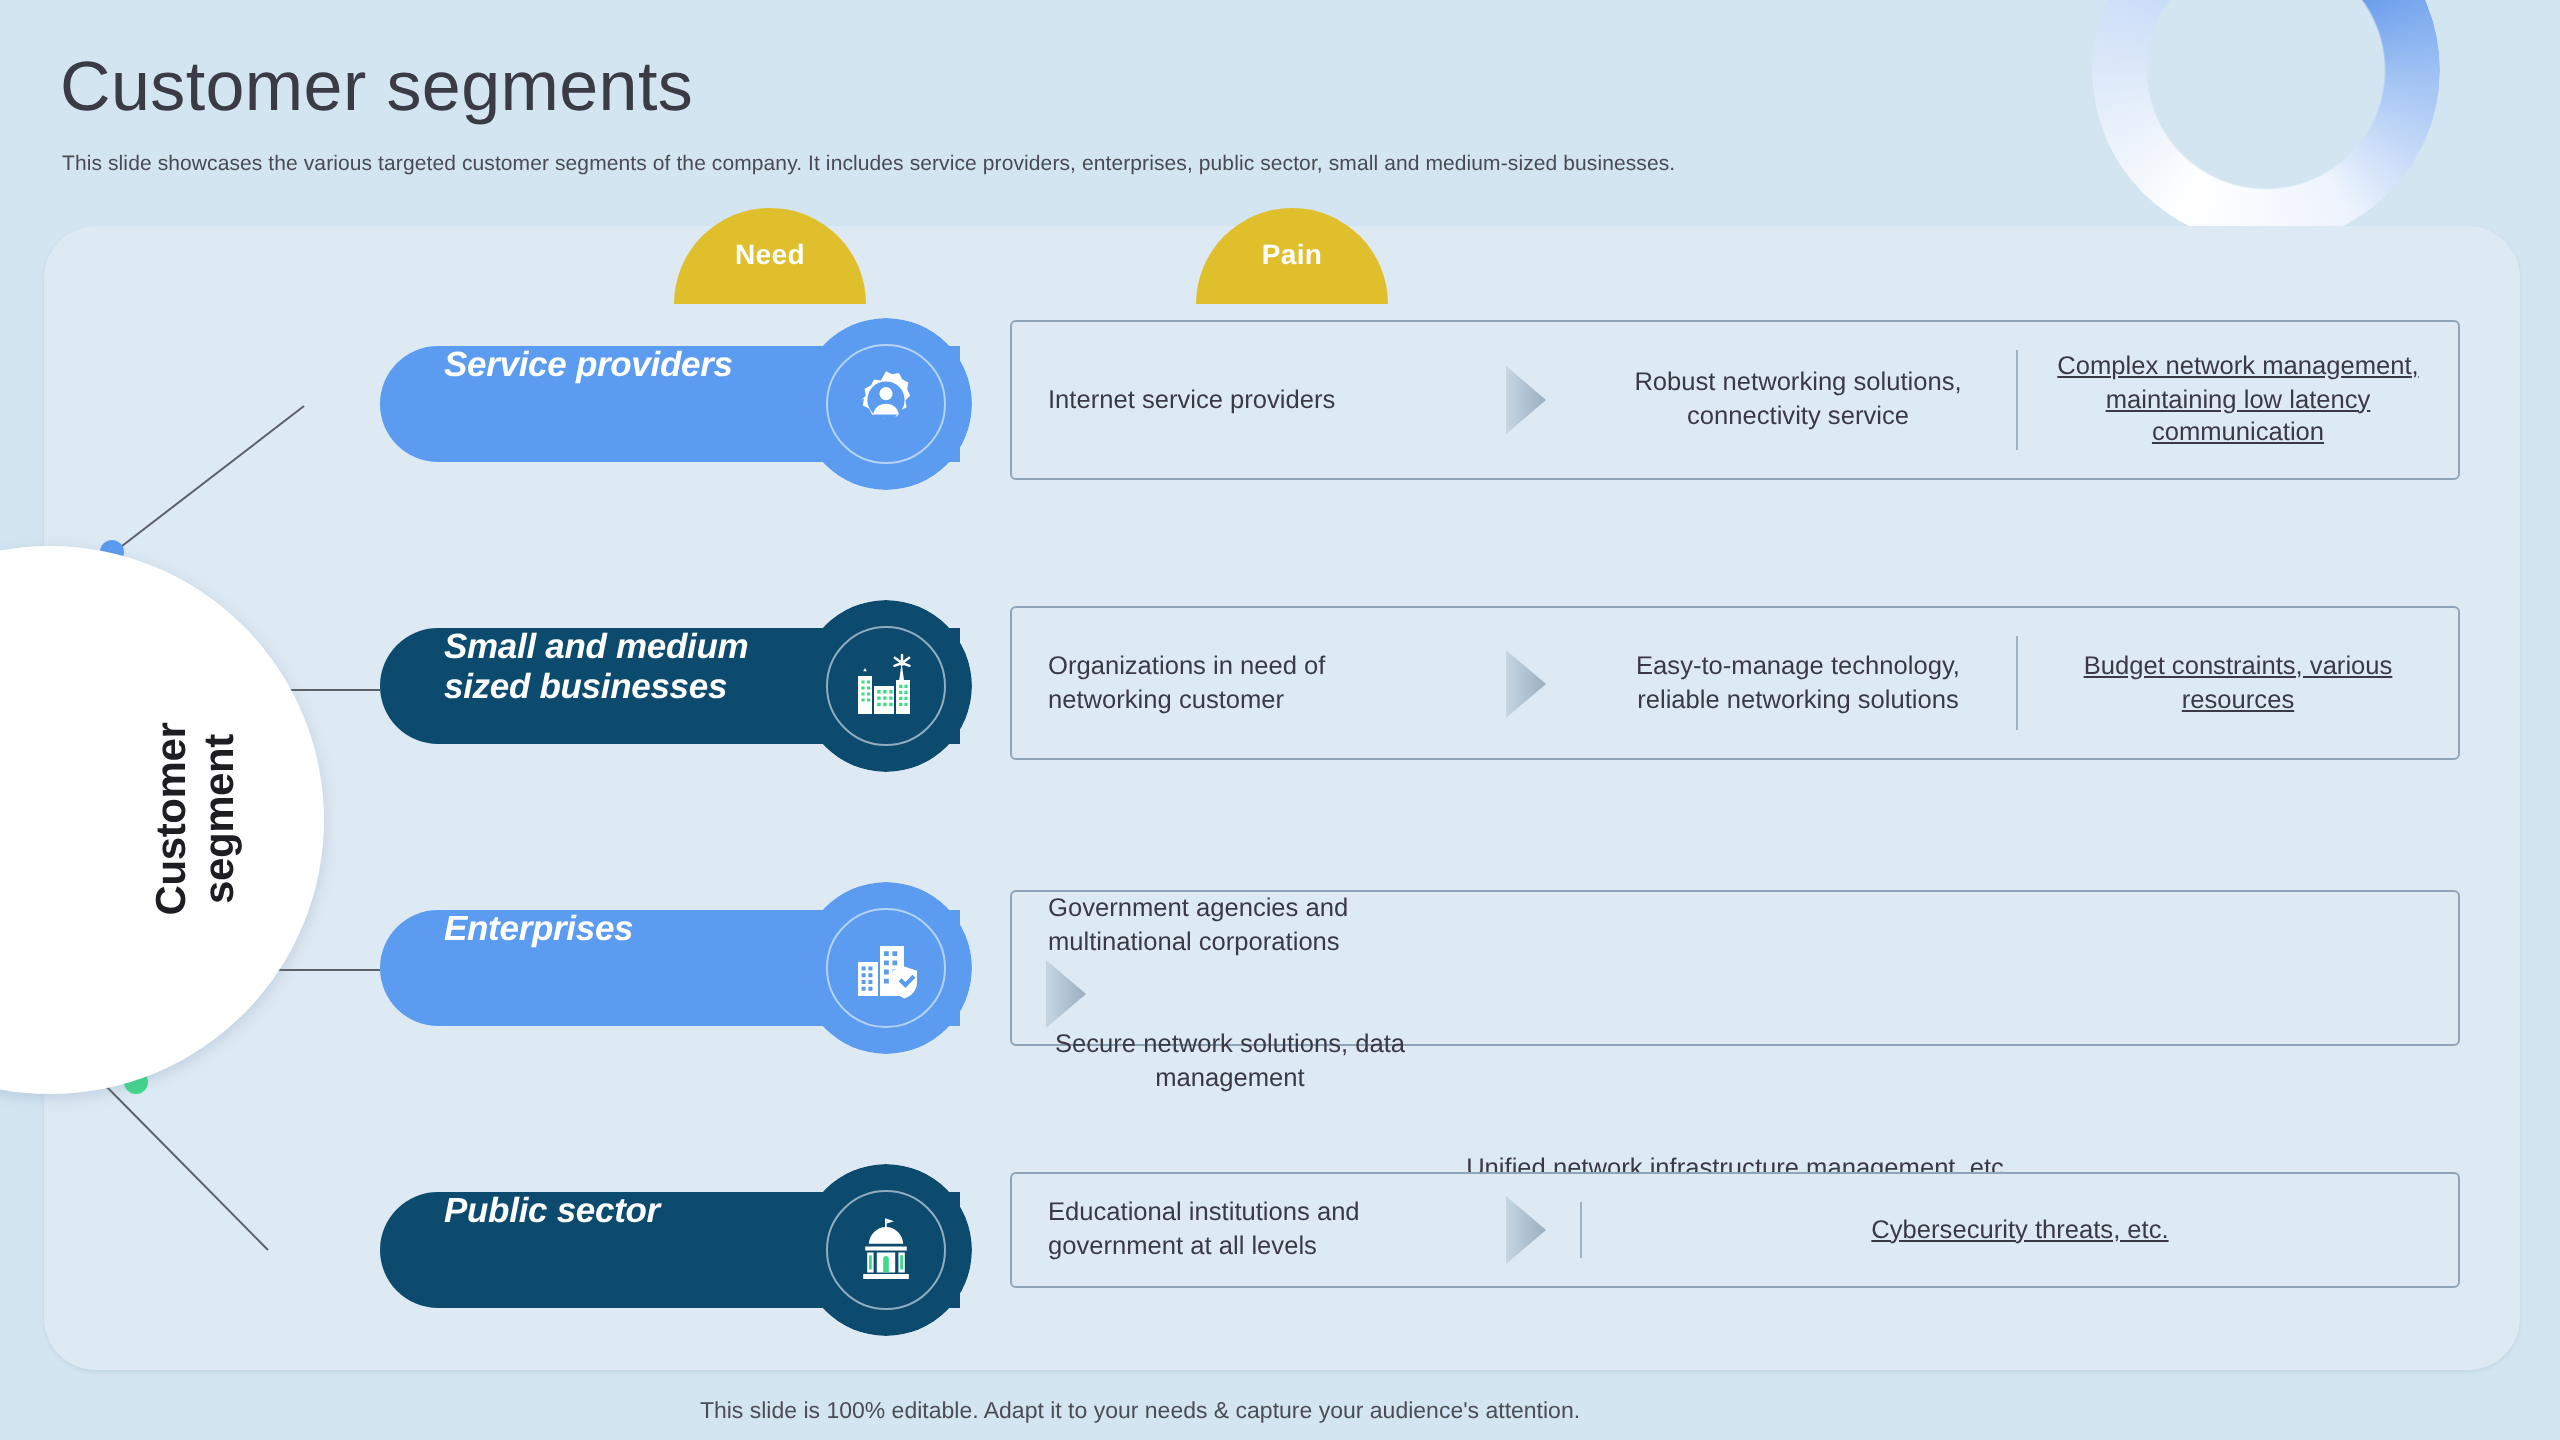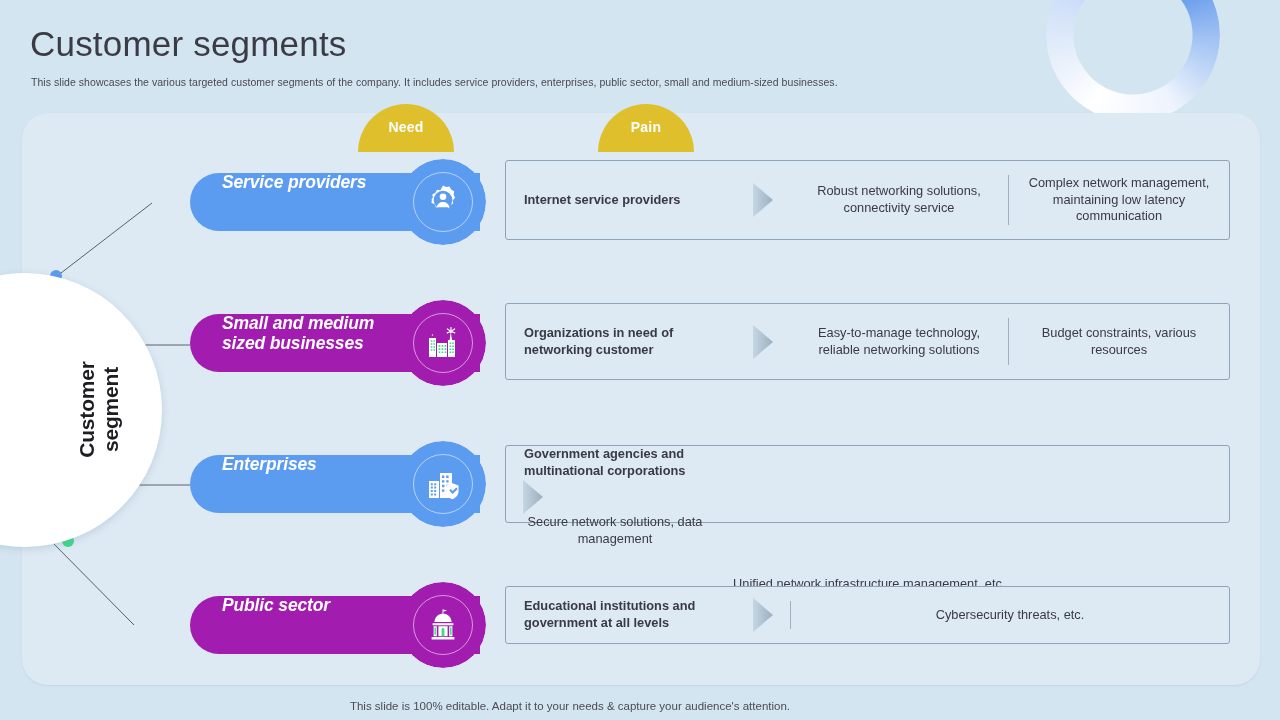--- a/index.html
+++ b/index.html
@@ -95,39 +95,39 @@
     border-radius:50%;z-index:3;
     display:flex;align-items:center;justify-content:center;
   }
   .seg-badge::after{
     content:"";position:absolute;left:4px;top:4px;right:4px;bottom:4px;
     border:1px solid rgba(255,255,255,.55);border-radius:50%;
   }
   .seg-badge svg{position:relative;z-index:1;}
 
   .blue   {background:#5b9bf0;}
-  .green  {background:#a21caf;}
+  .green  {background:#0c4a6e;}
 
   
   .box{
     position:absolute;left:483px;width:725px;
     background:#dde9f3;
     border:1px solid #8fa4b6;border-radius:3px;
     box-sizing:border-box;
     display:flex;align-items:stretch;
   }
   .box-col{
     display:flex;align-items:center;box-sizing:border-box;
     font-size:12.8px;color:#3a3a44;line-height:1.32;
   }
-  .col-a{width:230px;padding:0 8px 0 18px;font-weight:bold;}
+  .col-a{width:230px;padding:0 8px 0 18px;}
   .col-arrow{width:54px;display:flex;align-items:center;justify-content:center;}
   .col-b{width:218px;padding:0 6px;justify-content:center;text-align:center;}
   .col-div{width:1px;background:#9fb2c2;margin:14px 0;}
-  .col-c{flex:1;padding:0 14px;justify-content:center;text-align:center;}
+  .col-c{flex:1;padding:0 14px;justify-content:center;text-align:center;text-decoration:underline;}
 
   .arrow-tri{width:20px;height:34px;}
 
   
   .dome{
     position:absolute;width:96px;height:48px;
     background:#e0bf2c;
     border-radius:48px 48px 0 0;
     display:flex;align-items:center;justify-content:center;
     padding-bottom:3px;box-sizing:border-box;
@@ -161,21 +161,21 @@
     <circle cx="108" cy="372" r="6" fill="#5b9bf0"></circle>
     <circle cx="46" cy="428" r="6" fill="#3fd98a"></circle>
   </svg>
 
   <div class="hub"></div>
   <div class="hub-label">
     <span>Customer
 segment</span>
   </div>
 
-  <div class="dome" style="left:336px;top:-9px;">
+  <div class="dome" style="left:315px;top:-9px;">
     <span>Need</span>
   </div>
   <div class="dome" style="left:576px;top:-9px;">
     <span>Pain</span>
   </div>
 
   <div class="seg" style="left:168px;top:60px;width:300px;">
     <div class="seg-arcring blue"></div>
     <div class="seg-tail blue"></div>
     <div class="seg-pill blue">

